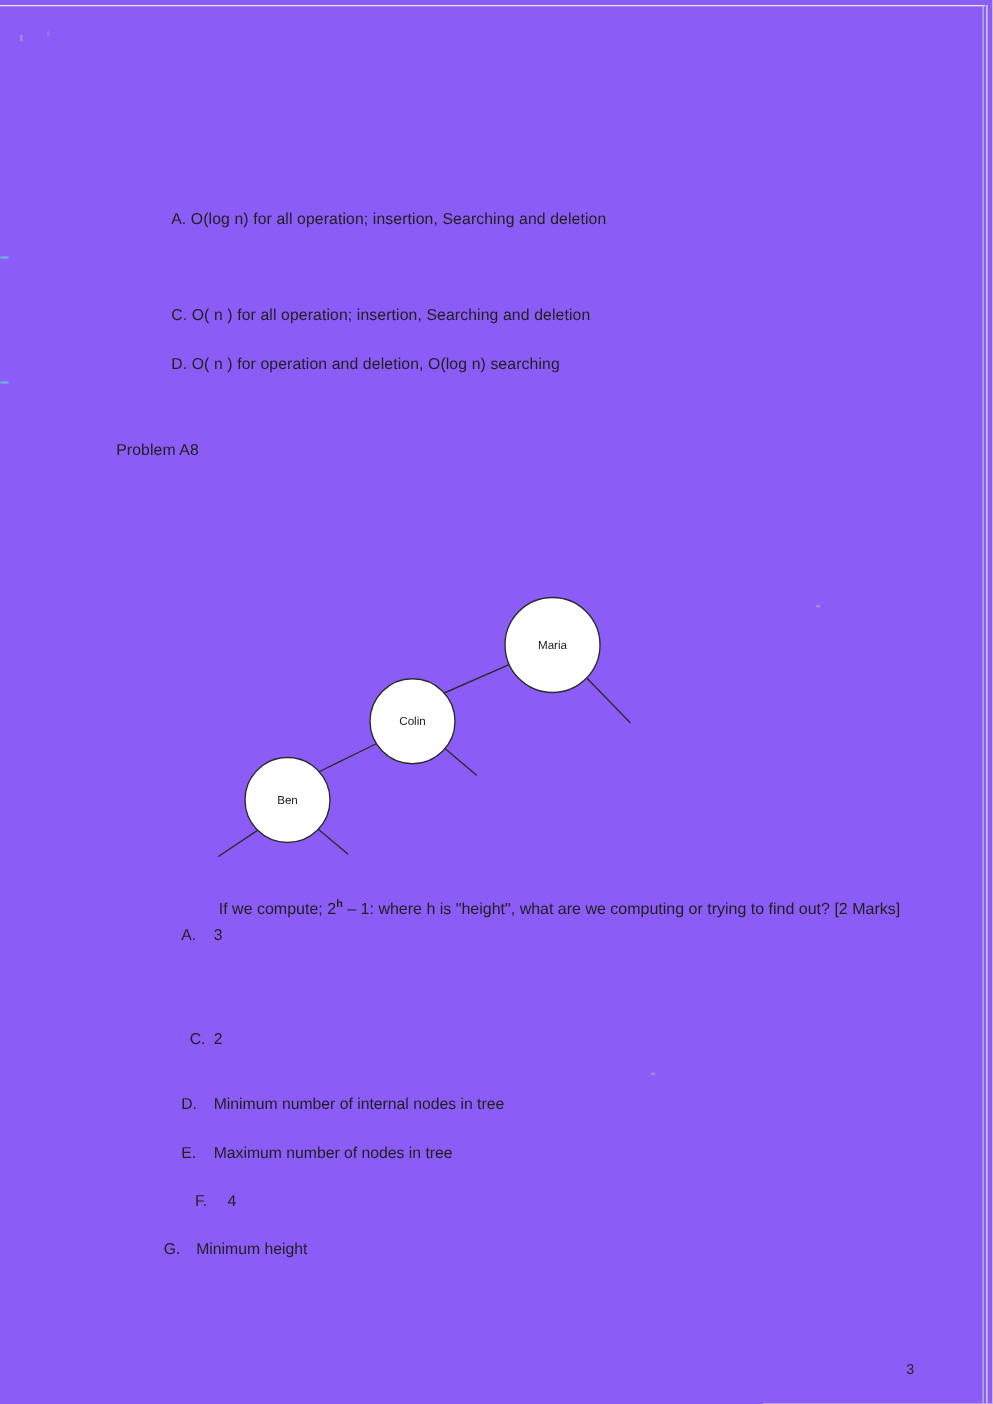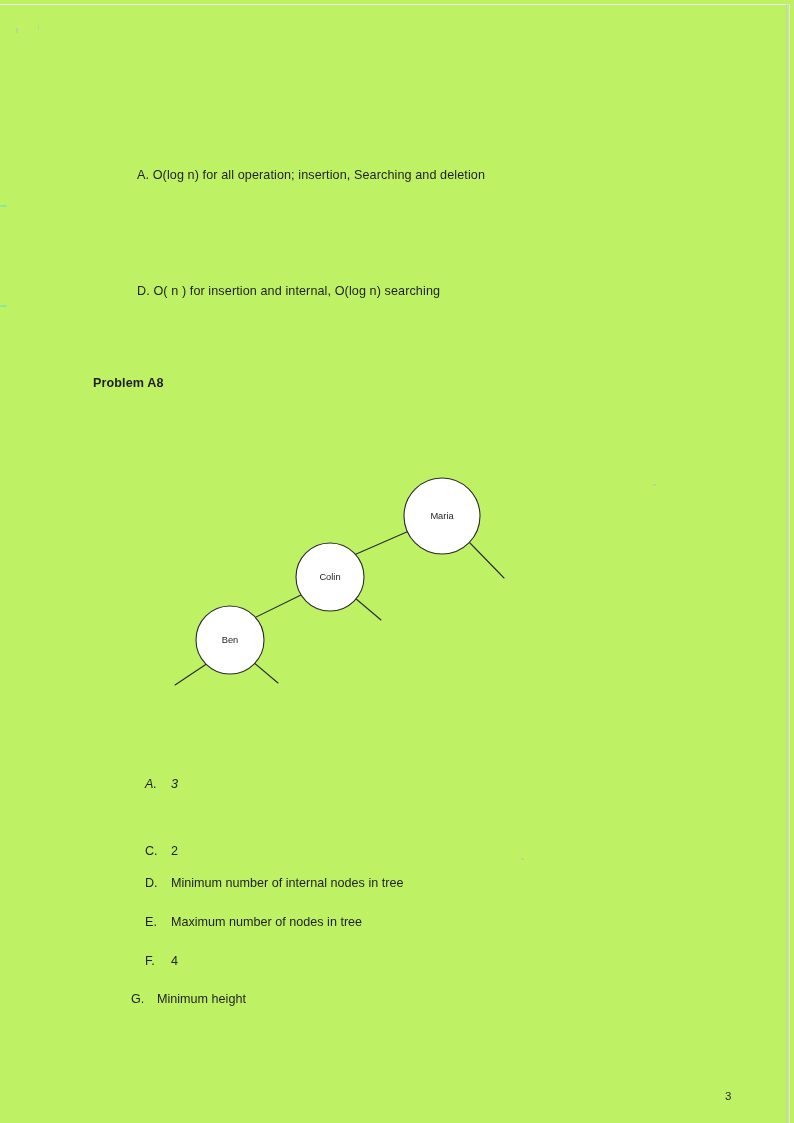--- a/index.html
+++ b/index.html
@@ -8,21 +8,21 @@
     padding: 0;
     background: #ffffff;
   }
   body {
     font-family: "Liberation Sans", sans-serif;
   }
   #page {
     position: relative;
     width: 794px;
     height: 1123px;
-    background: #bef264;
+    background: #8b5cf6;
     overflow: hidden;
     color: #1b1b1b;
   }
   
   .scan-edge-right {
     position: absolute;
     top: 4px;
     left: 786px;
     width: 1px;
     height: 1119px;
@@ -60,21 +60,21 @@
   }
 
   .line {
     position: absolute;
     font-size: 12.6px;
     line-height: 17px;
     letter-spacing: .1px;
     white-space: nowrap;
     color: #1f1f1f;
   }
-  .bold { font-weight: bold; margin-top: 23px; }
+  .bold { font-weight: normal; }
 
   
   .stem {
     position: absolute;
     left: 175px;
     top: 716px;
     width: 558px;
     font-size: 12.8px;
     line-height: 21px;
     color: #1f1f1f;
@@ -129,21 +129,22 @@
   <div class="scan-edge-right"></div>
   <div class="scan-edge-right2"></div>
   <div class="punch" style="left:0px;  top:205px;"></div>
   <div class="punch" style="left:0px;  top:305px;"></div>
   <div class="speck" style="left:16px; top:28px;  width:2px; height:5px;"></div>
   <div class="speck" style="left:38px; top:25px;  width:1px; height:4px;"></div>
   <div class="speck" style="left:653px;top:484px; width:3px; height:2px;"></div>
   <div class="speck" style="left:521px;top:858px; width:3px; height:2px;"></div>
 
   <div class="line" style="left:137px; top:167px;">A. O(log n) for all operation; insertion, Searching and deletion</div>
-  <div class="line" style="left:137px; top:283px;">D. O( n ) for insertion and internal, O(log n) searching</div>
+  <div class="line" style="left:137px; top:244px;">C. O( n ) for all operation; insertion, Searching  and deletion</div>
+  <div class="line" style="left:137px; top:283px;">D. O( n ) for operation and deletion, O(log n) searching</div>
 
   <div class="line bold" style="left:93px; top:352px;">Problem A8</div>
 
 
   <svg id="tree" viewBox="0 0 400 250">
     <g id="tree-edges">
         <line x1="204" y1="100" x2="259" y2="76" stroke="#2b2b2b" stroke-width="1.1" stroke-linecap="round"></line>
         <line x1="104" y1="163" x2="153" y2="139" stroke="#2b2b2b" stroke-width="1.1" stroke-linecap="round"></line>
         <line x1="320" y1="88" x2="354" y2="123" stroke="#2b2b2b" stroke-width="1.1" stroke-linecap="round"></line>
         <line x1="205" y1="143" x2="231" y2="165" stroke="#2b2b2b" stroke-width="1.1" stroke-linecap="round"></line>
@@ -153,34 +154,44 @@
     <g id="tree-nodes">
         <circle cx="292" cy="61" r="38" fill="#ffffff" stroke="#2b2b2b" stroke-width="1.1"></circle>
         <text x="292" y="64.4" text-anchor="middle">Maria</text>
         <circle cx="180" cy="122" r="34" fill="#ffffff" stroke="#2b2b2b" stroke-width="1.1"></circle>
         <text x="180" y="125.4" text-anchor="middle">Colin</text>
         <circle cx="80" cy="185" r="34" fill="#ffffff" stroke="#2b2b2b" stroke-width="1.1"></circle>
         <text x="80" y="188.4" text-anchor="middle">Ben</text>
       </g>
   </svg>
 
+  <div class="stem">
+    <span>If we compute;</span>
+    <span class="bold">2</span><sup>h</sup>
+    <span class="bold">– 1:</span>
+    <span>where</span>
+    <span class="bold">h</span>
+    <span>is</span>
+    <span class="bold">"height",</span>
+    <span>what are we computing or trying to find out? [2 Marks]</span>
+  </div>
 
-  <div class="opt" style="left:145px; top:776px;font-style:italic;">
+  <div class="opt" style="left:145px; top:740px;">
     <span class="ltr">A.</span><span>3</span>
   </div>
-  <div class="opt" style="left:145px; top:843px;">
+  <div class="opt" style="left:145px; top:823px;text-align:center;">
     <span class="ltr">C.</span><span>2</span>
   </div>
   <div class="opt" style="left:145px; top:914px;">
     <span class="ltr">E.</span><span>Maximum number of nodes in tree</span>
   </div>
   <div class="opt" style="left:145px; top:875px;">
     <span class="ltr">D.</span><span>Minimum number of internal nodes in tree</span>
   </div>
-  <div class="opt" style="left:145px; top:953px;">
+  <div class="opt" style="left:156px; top:953px;">
     <span class="ltr">F.</span><span>4</span>
   </div>
   <div class="opt" style="left:131px; top:991px;">
     <span class="ltr">G.</span><span>Minimum height</span>
   </div>
 
   <div class="pageno" style="left:725px; top:1090px;">3</div>
 
 </div>
 

